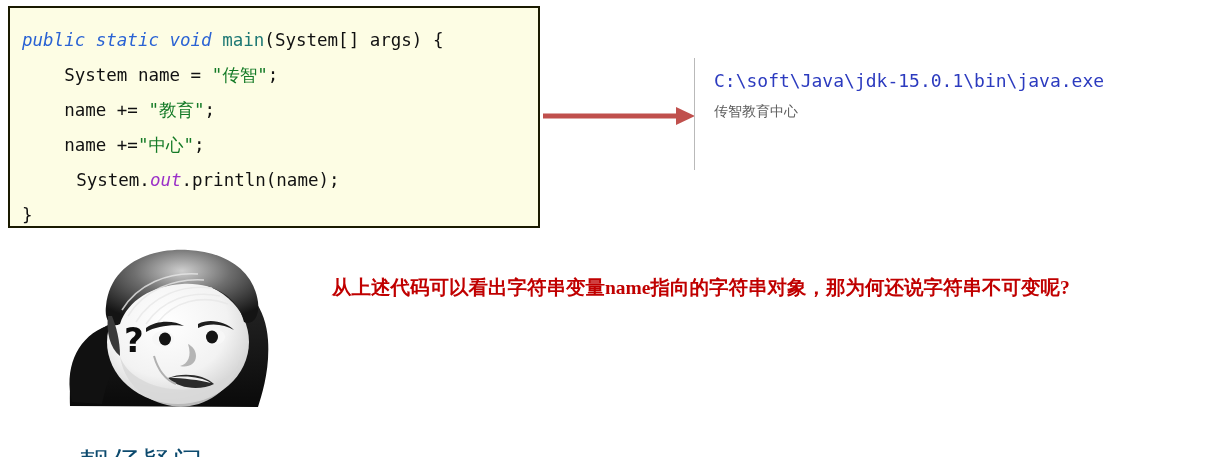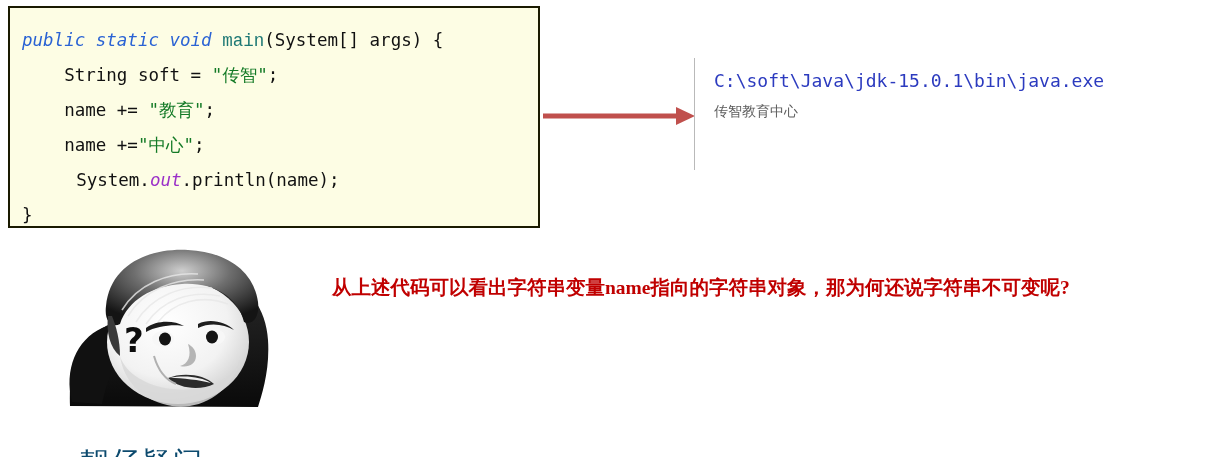--- a/index.html
+++ b/index.html
@@ -37,21 +37,21 @@
     color: #1a1a1a;
   }
   .code-line.l0 { top: 22px;  padding-left: 12px; }
   .code-line.l1 { top: 57px;  padding-left: 12px; }
   .code-line.l2 { top: 92px;  padding-left: 12px; }
   .code-line.l3 { top: 127px; padding-left: 12px; }
   .code-line.l4 { top: 162px; padding-left: 24px; }
   .code-line.l5 { top: 197px; padding-left: 12px; }
 
   .kw     { color: #2a63d4; font-style: italic; }
-  .mname  { color: #1d7874; font-family: Liberation Mono, monospace; }
+  .mname  { color: #1d7874; }
   .str    { color: #137a26; }
   .fld    { color: #9b30c8; font-style: italic; }
   .plain  { color: #111111; }
 
   
   #arrow-wrap {
     position: absolute;
     left: 543px;
     top: 104px;
     width: 152px;
@@ -134,21 +134,21 @@
     color: #c00000;
     white-space: nowrap;
     letter-spacing: 0px;
   }
 </style>
 </head>
 <body>
 
 <div id="code-block">
   <div class="code-line l0"><span class="kw">public static void </span><span class="mname">main</span><span class="plain">(System[] args) {</span></div>
-  <div class="code-line l1"><span class="plain">    String soft = </span><span class="str">"传智"</span><span class="plain">;</span></div>
+  <div class="code-line l1"><span class="plain">    System name = </span><span class="str">"传智"</span><span class="plain">;</span></div>
   <div class="code-line l2"><span class="plain">    name += </span><span class="str">"教育"</span><span class="plain">;</span></div>
   <div class="code-line l3"><span class="plain">    name +=</span><span class="str">"中心"</span><span class="plain">;</span></div>
   <div class="code-line l4"><span class="plain">    System.</span><span class="fld">out</span><span class="plain">.println(name);</span></div>
   <div class="code-line l5"><span class="plain">}</span></div>
 </div>
 
 <div id="arrow-wrap">
   <svg width="152" height="24" viewBox="0 0 152 24">
     <line x1="0" y1="12" x2="136" y2="12" stroke="#c0504d" stroke-width="5"></line>
     <polygon points="133,3 152,12 133,21" fill="#c0504d"></polygon>

